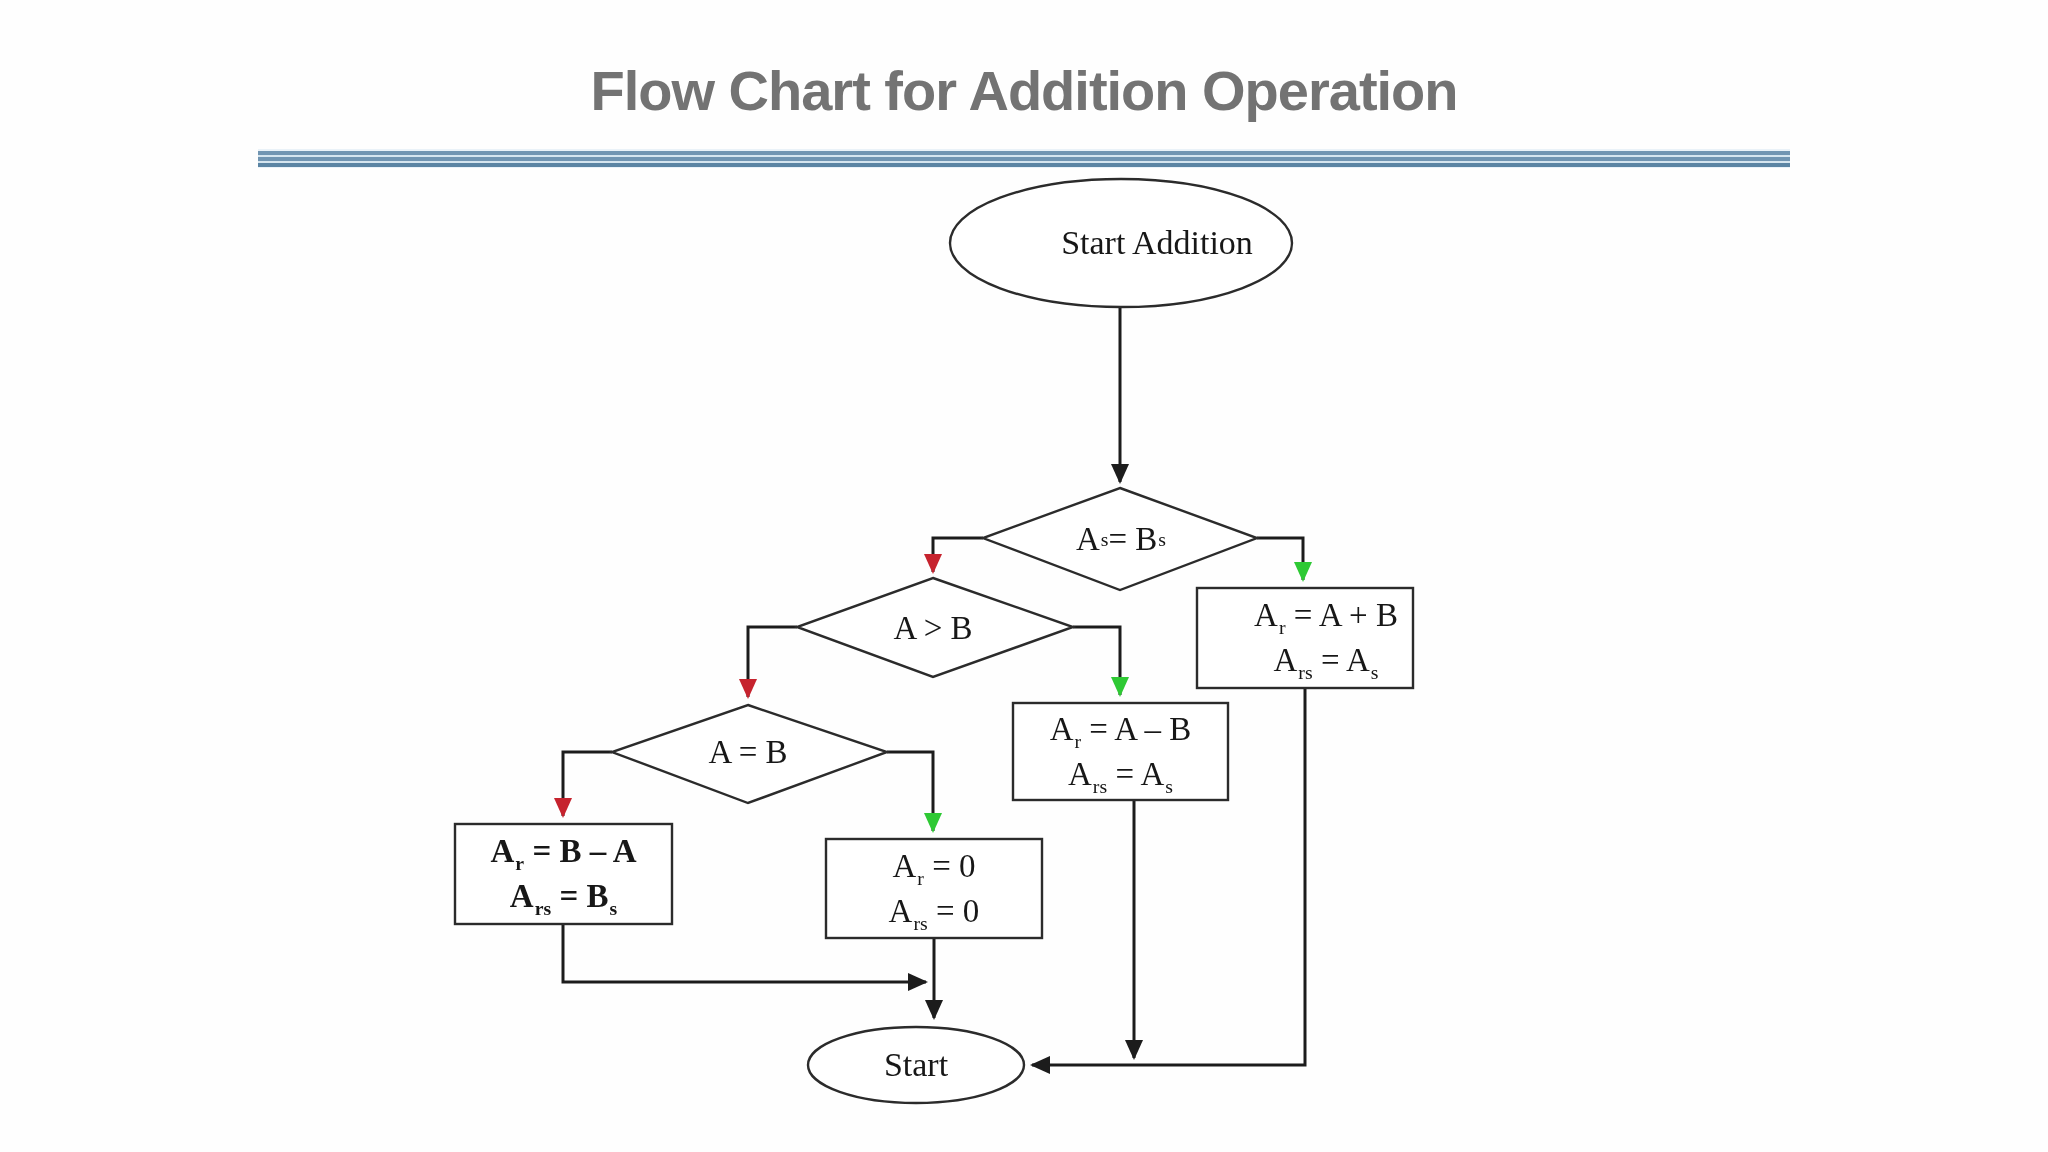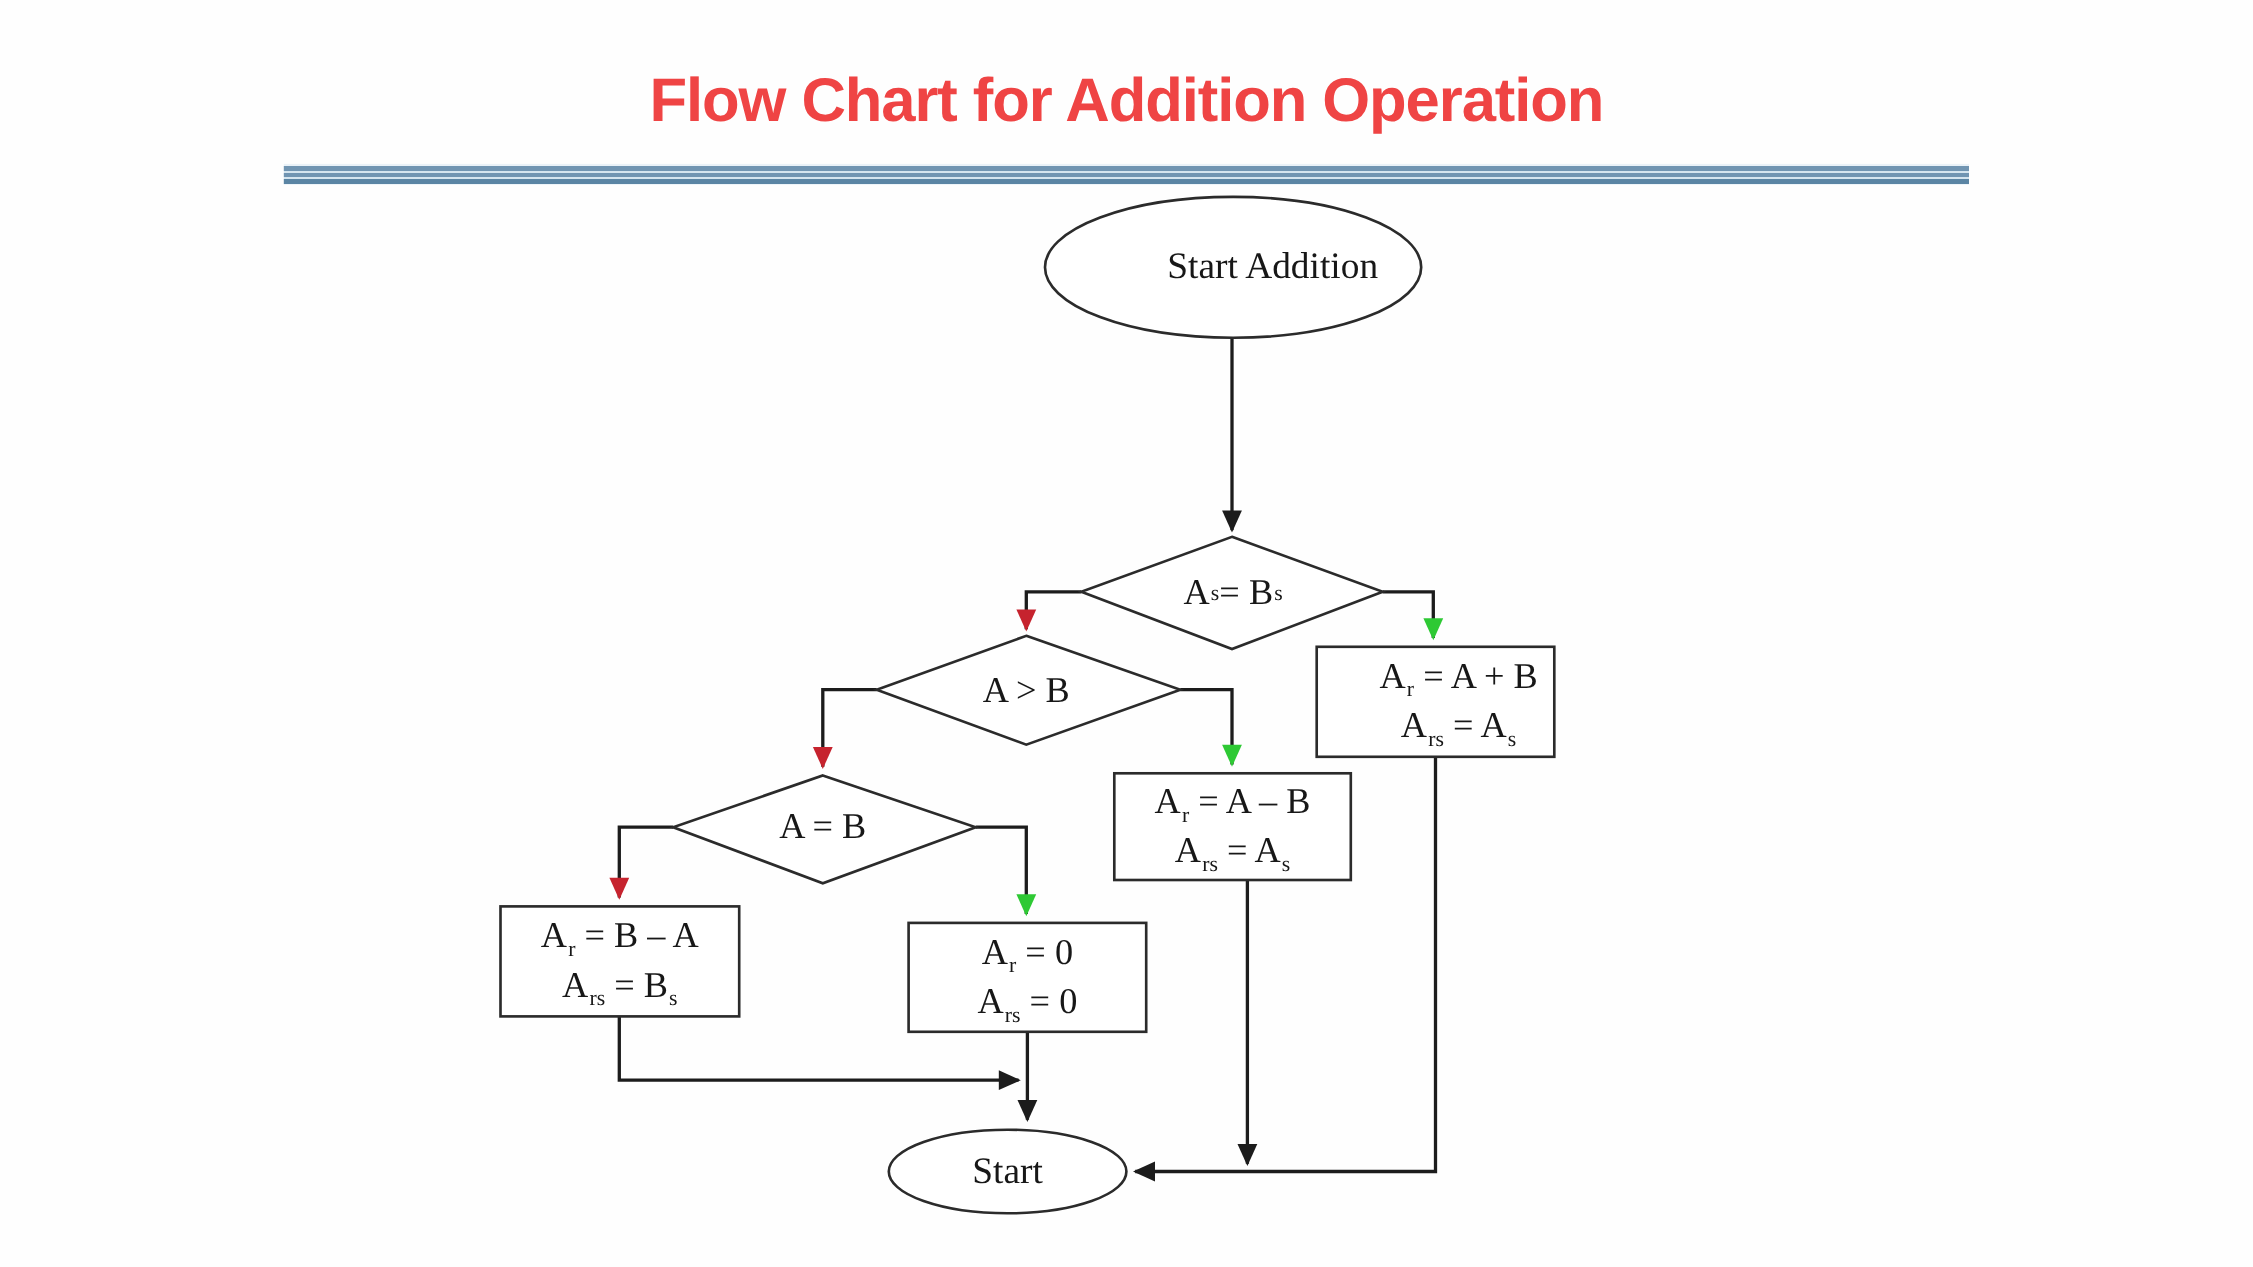--- a/index.html
+++ b/index.html
@@ -3,21 +3,21 @@
 <meta charset="utf-8">
 <style>
   html,body{margin:0;padding:0;background:#ffffff;}
   #stage{
     position:relative;width:2048px;height:1152px;background:#fefefe;
     overflow:hidden;font-family:"Liberation Serif", serif;color:#171717;
   }
   .page-title{
     position:absolute;left:0;top:58px;width:100%;text-align:center;
     font-family:"Liberation Sans", sans-serif;font-weight:700;
-    font-size:56px;letter-spacing:-1px;color:#ef4444;
+    font-size:56px;letter-spacing:-1px;color:#737373;
   }
   .title-separator{
     position:absolute;left:258px;top:149px;width:1532px;height:19px;
     background:linear-gradient(to bottom,
       #eaf2f8 0px,#eaf2f8 2px,
       #7195b2 2px,#7195b2 6px,
       #d5e5ef 6px,#d5e5ef 8px,
       #7195b2 8px,#7195b2 12px,
       #d5e5ef 12px,#d5e5ef 14px,
       #5b85a4 14px,#5b85a4 18px,
@@ -101,21 +101,21 @@
   <div class="shape-label two-line" style="left:1197px;top:588px;width:216px;height:100px;padding-left:21px;">
     <div class="eq-line"><span>A</span><sub>r</sub><span> = A + B</span></div>
     <div class="eq-line"><span>A</span><sub>rs</sub><span> = A</span><sub>s</sub></div>
   </div>
 
   <div class="shape-label two-line" style="left:1013px;top:703px;width:215px;height:97px;">
     <div class="eq-line"><span>A</span><sub>r</sub><span> = A – B</span></div>
     <div class="eq-line"><span>A</span><sub>rs</sub><span> = A</span><sub>s</sub></div>
   </div>
 
-  <div class="shape-label two-line" style="left:455px;top:824px;width:217px;height:100px;">
+  <div class="shape-label two-line" style="left:455px;top:824px;width:217px;height:100px;font-weight:bold;">
     <div class="eq-line"><span>A</span><sub>r</sub><span> = B – A</span></div>
     <div class="eq-line"><span>A</span><sub>rs</sub><span> = B</span><sub>s</sub></div>
   </div>
 
   <div class="shape-label two-line" style="left:826px;top:839px;width:216px;height:99px;border-radius:23px;">
     <div class="eq-line"><span>A</span><sub>r</sub><span> = 0</span></div>
     <div class="eq-line"><span>A</span><sub>rs</sub><span> = 0</span></div>
   </div>
 
   <div class="shape-label" style="left:808px;top:1029px;width:216px;height:72px;font-size:34px;">Start</div>

